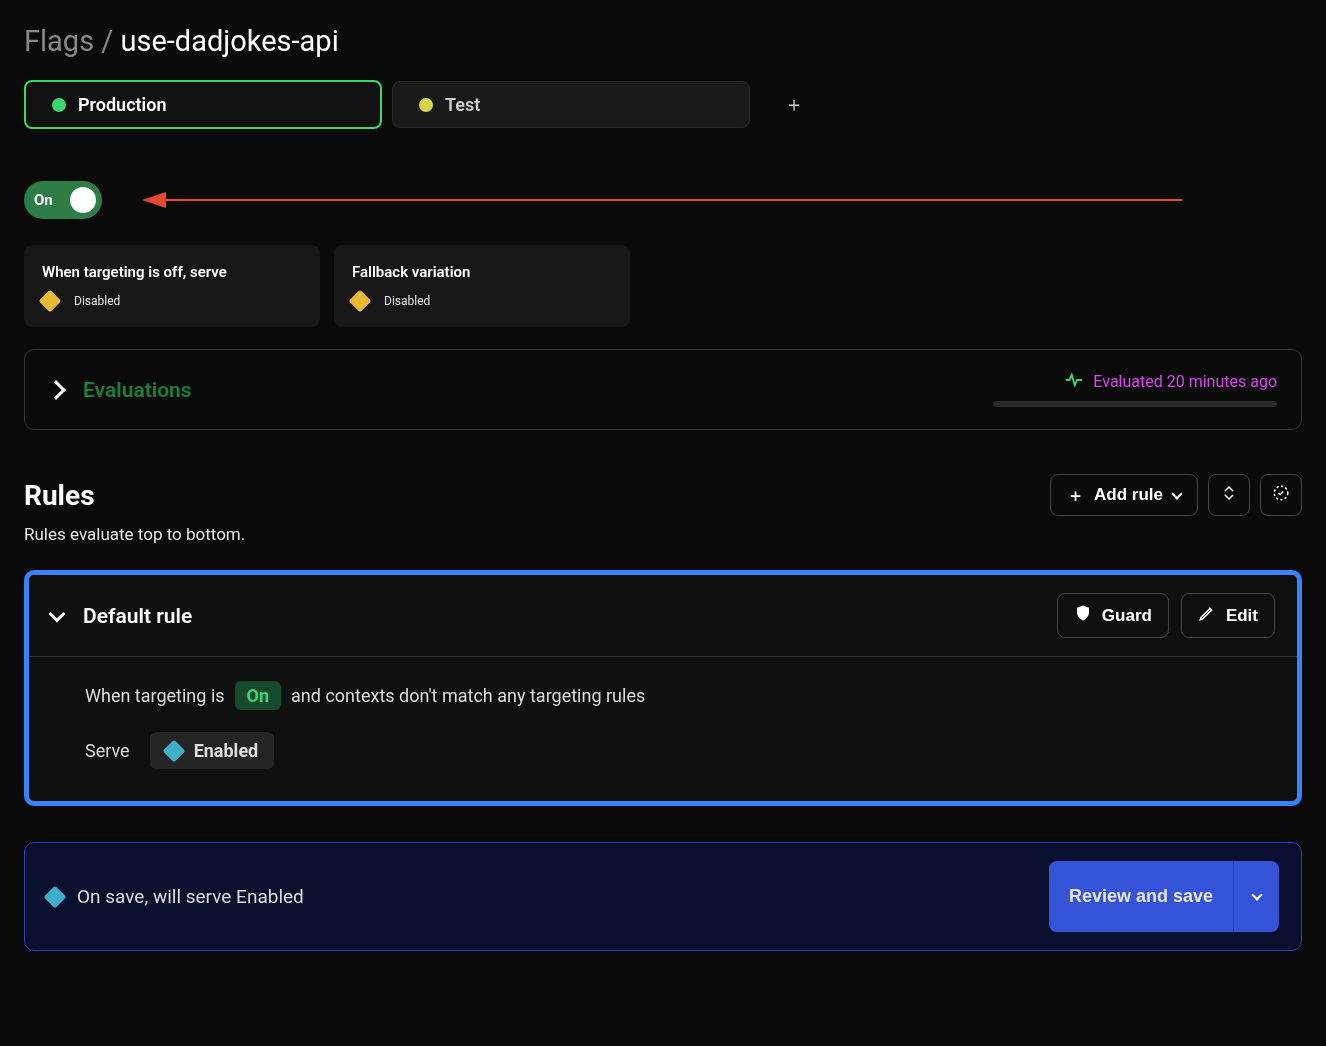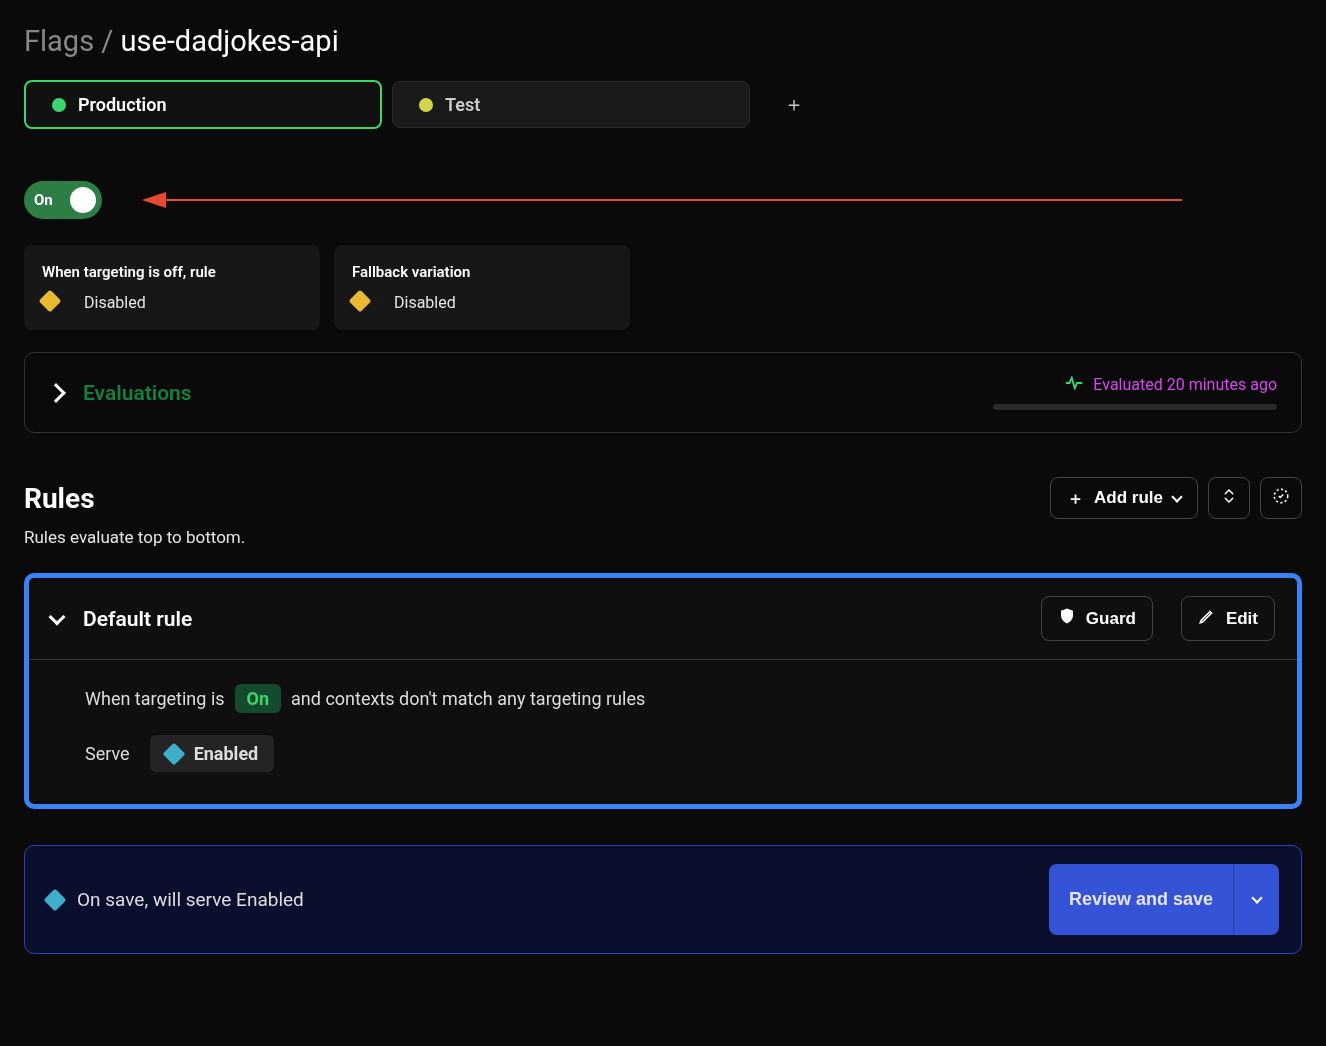--- a/index.html
+++ b/index.html
@@ -103,22 +103,22 @@
     padding: 18px;
     width: 296px;
   }
   .info-card .title {
     font-size: 15px;
     font-weight: 600;
     color: #fff;
     margin-bottom: 12px;
   }
   .variation {
-    display: flex; gap: 26px;
-    font-size: 16px;
+    display: flex; align-items: center; gap: 16px;
+    font-size: 12px;
   }
   .diamond {
     width: 16px; height: 16px;
     transform: rotate(45deg);
     border-radius: 2px;
   }
   .diamond.gold { background: #e8b931; }
   .diamond.teal { background: #3dafc9; }
   .eval-panel {
     border: 1px solid #333;
@@ -188,21 +188,21 @@
     display: flex; align-items: center; gap: 20px;
   }
   .chevron-down {
     width: 12px; height: 12px;
     border-right: 3px solid #fff;
     border-bottom: 3px solid #fff;
     transform: rotate(45deg);
     margin-top: -4px;
   }
   .rule-name { font-size: 21px; font-weight: 600; color:#fff; }
-  .rule-header-right { display: flex; gap: 28px; }
+  .rule-header-right { display: flex; gap: 12px; }
   .rule-body {
     padding: 24px 30px 32px 56px;
     color: #ddd;
     font-size: 18px;
   }
   .rule-line { display: flex; align-items: center; gap: 10px; flex-wrap: wrap; margin-bottom: 22px; }
   .on-badge {
     background: #164a2f;
     color: #3dd56d;
     padding: 4px 12px;
@@ -289,21 +289,21 @@
     <span class="toggle-knob"></span>
   </div>
   <svg class="arrow-annotation" viewBox="0 0 1040 20">
     <line x1="20" y1="10" x2="1040" y2="10" stroke="#e84a2e" stroke-width="2"></line>
     <polygon points="0,10 24,2 24,18" fill="#e84a2e"></polygon>
   </svg>
 </div>
 
 <div class="cards-row">
   <div class="info-card">
-    <div class="title">When targeting is off, rule</div>
+    <div class="title">When targeting is off, serve</div>
     <div class="variation">
       <span class="diamond gold"></span>
       <span>Disabled</span>
     </div>
   </div>
   <div class="info-card">
     <div class="title">Fallback variation</div>
     <div class="variation">
       <span class="diamond gold"></span>
       <span>Disabled</span>

